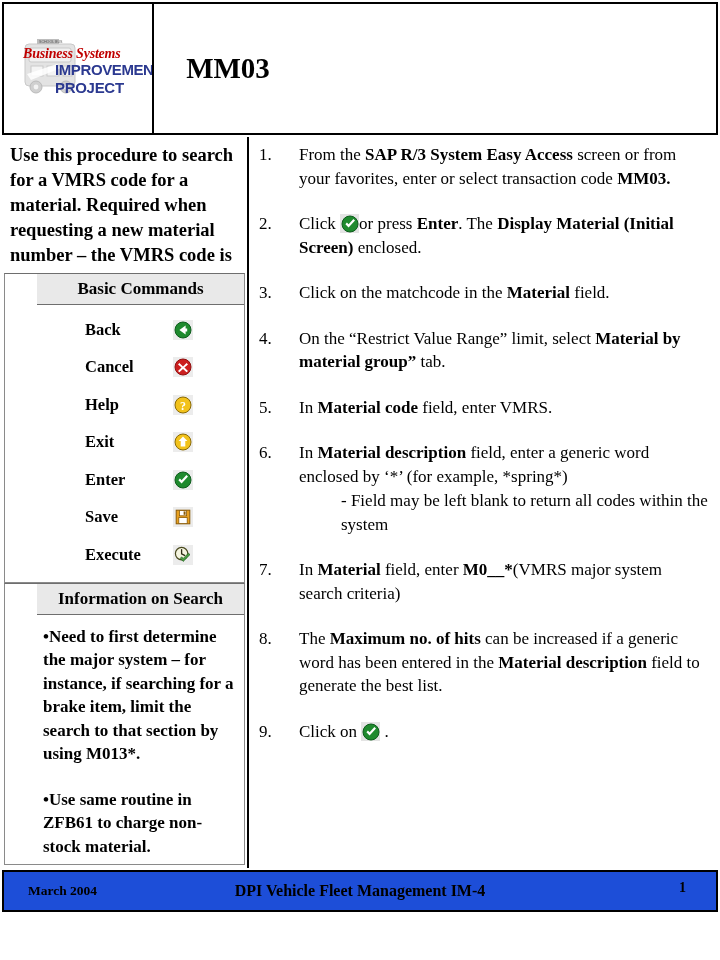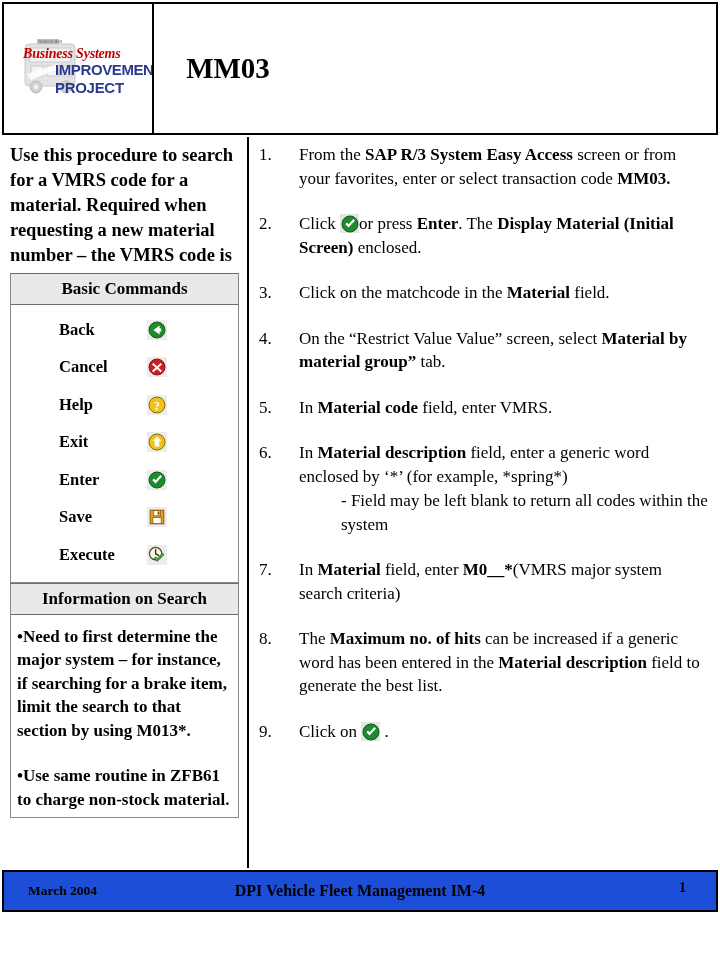--- a/index.html
+++ b/index.html
@@ -157,25 +157,26 @@
     padding: 6px 8px 0 8px;
     font-size: 18.5px;
     font-weight: bold;
     line-height: 25px;
     height: 136px;
     overflow: hidden;
     box-sizing: border-box;
   }
 
   .panel {
-    margin: 0 8px;
+    margin: 0 2px;
     border: 1px solid #8a8a8a;
     border-top: 1px solid #6e6e6e;
     box-sizing: border-box;
     background: #fff;
+    padding-left: 32px;
   }
   .panel-header {
     background: #e9e9e9;
     border-bottom: 1px solid #6e6e6e;
     text-align: center;
     font-size: 17px;
     font-weight: bold;
     padding: 5px 0 5px 0;
   }
   .cmd-list {
@@ -454,21 +455,21 @@
                 <circle cx="10" cy="10" r="8" fill="#1f8a2e" stroke="#0d5c1c" stroke-width="1"></circle>
                 <path d="M5.4 10.2 L8.6 13.4 L15 6.4 L13.4 5.0 L8.6 10.3 L6.9 8.6 Z" fill="#ffffff"></path>
               </svg></span><span>or press </span><b>Enter</b><span>.  The </span><b>Display Material (Initial Screen)</b><span> enclosed.</span></div>
         </div>
         <div class="step">
           <div class="step-num">3.</div>
           <div class="step-text"><span>Click on the matchcode in the </span><b>Material</b><span> field.</span></div>
         </div>
         <div class="step">
           <div class="step-num">4.</div>
-          <div class="step-text"><span>On the “Restrict Value Value” screen, select </span><b>Material by material group”</b><span> tab.</span></div>
+          <div class="step-text"><span>On the “Restrict Value Range” limit, select </span><b>Material by material group”</b><span> tab.</span></div>
         </div>
         <div class="step">
           <div class="step-num">5.</div>
           <div class="step-text"><span>In </span><b>Material code</b><span> field, enter VMRS.</span></div>
         </div>
         <div class="step">
           <div class="step-num">6.</div>
           <div class="step-text"><span>In </span><b>Material description</b><span> field, enter a generic word enclosed by ‘*’ (for example, *spring*)</span><span class="substep">- Field may be left blank to return all codes within the system</span></div>
         </div>
         <div class="step">

